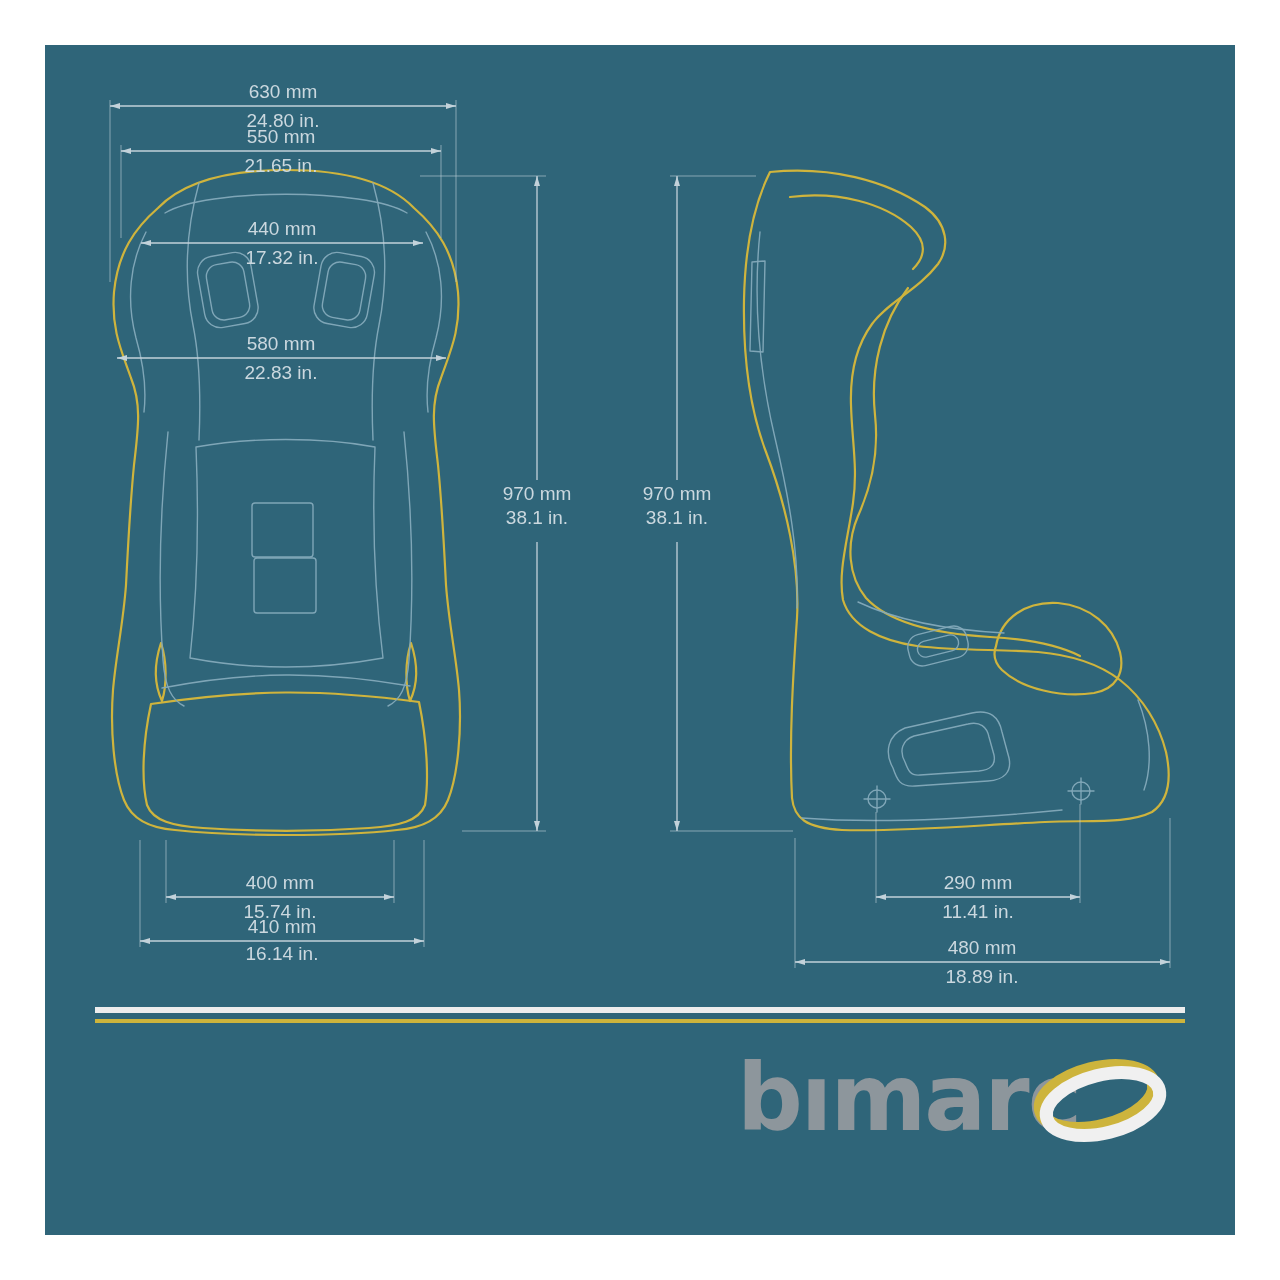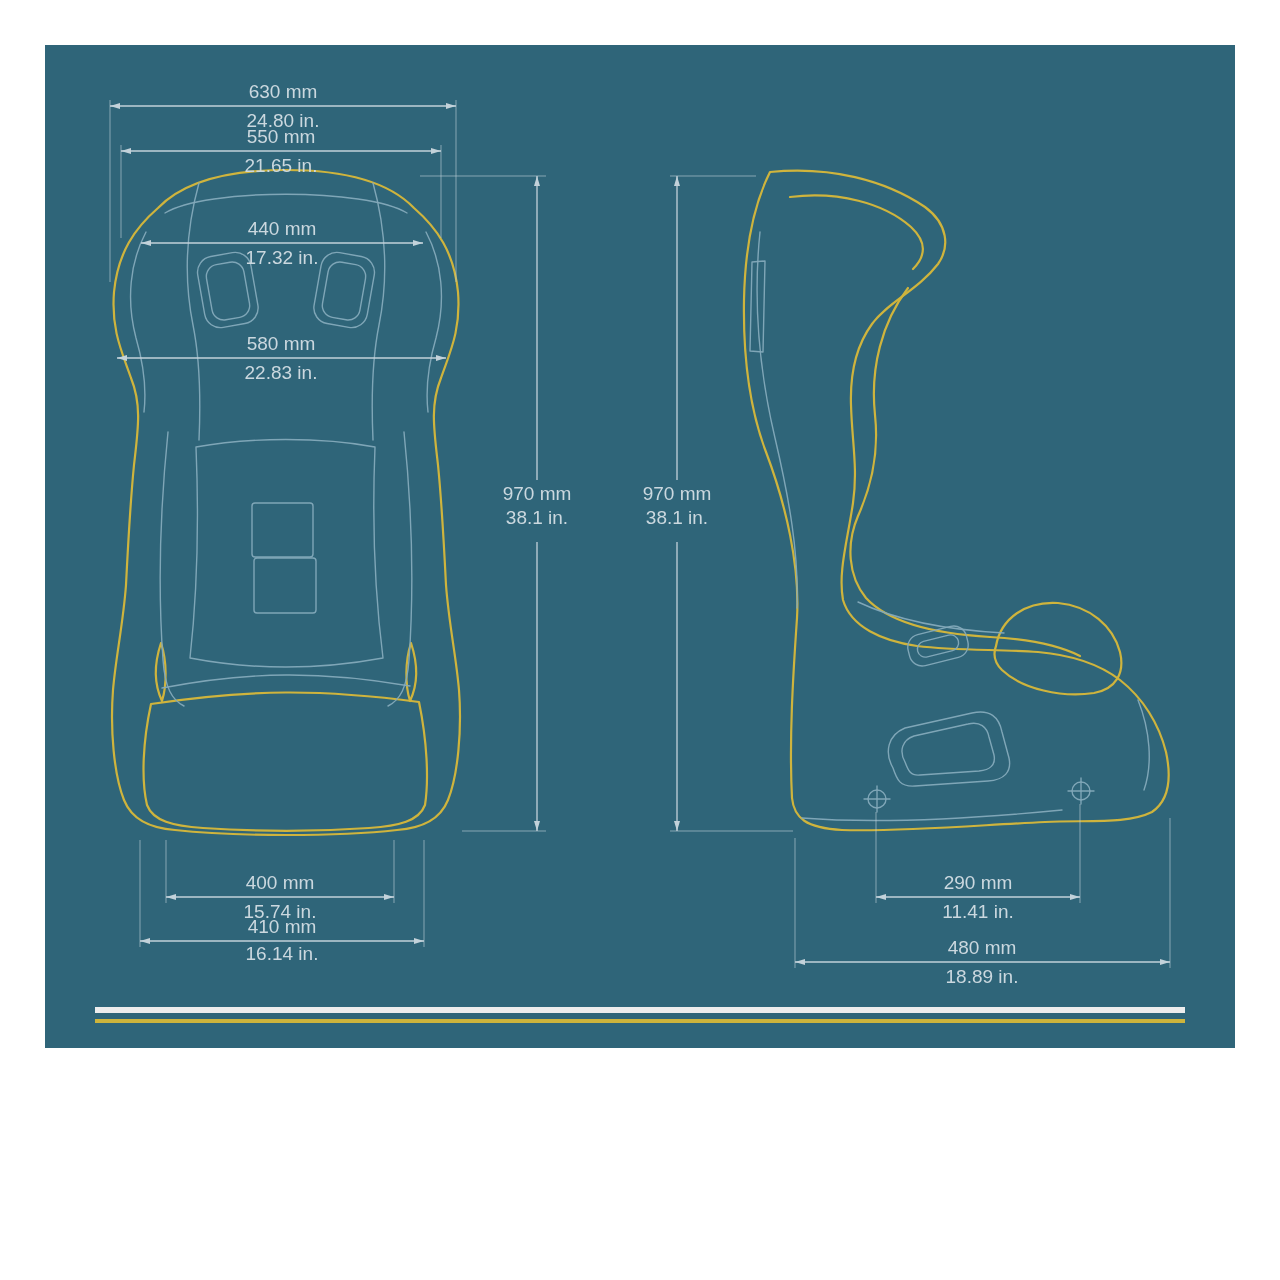--- a/index.html
+++ b/index.html
@@ -1,16 +1,16 @@
 <!DOCTYPE html>
 <html><head>
 <meta charset="utf-8">
 <style>
   html,body { margin:0; padding:0; background:#ffffff; }
-  .page { position:relative; width:1280px; height:1048px; background:#ffffff; overflow:hidden;
+  .page { position:relative; width:1280px; height:1280px; background:#ffffff; overflow:hidden;
           font-family:"Liberation Sans", sans-serif; }
   svg { display:block; }
   .dim-text { font-family:"Liberation Sans","DejaVu Sans",sans-serif; font-size:19px;
               fill:#cbd8df; text-anchor:middle; }
   .dim-line { stroke:#c3d2da; stroke-width:1.3; fill:none; }
   .ext-line { stroke:#c3d2da; stroke-width:1; opacity:.6; fill:none; }
   .seat-y  { stroke:#cfb43d; stroke-width:2.2; fill:none; stroke-linejoin:round; stroke-linecap:round; }
   .seat-b  { stroke:#84aabb; stroke-width:1.4; fill:none; opacity:.95; stroke-linejoin:round; stroke-linecap:round; }
   .logo-text { font-family:"DejaVu Sans","Liberation Sans",sans-serif; font-weight:700;
                font-size:92px; fill:#8d969c; letter-spacing:-2px; }

